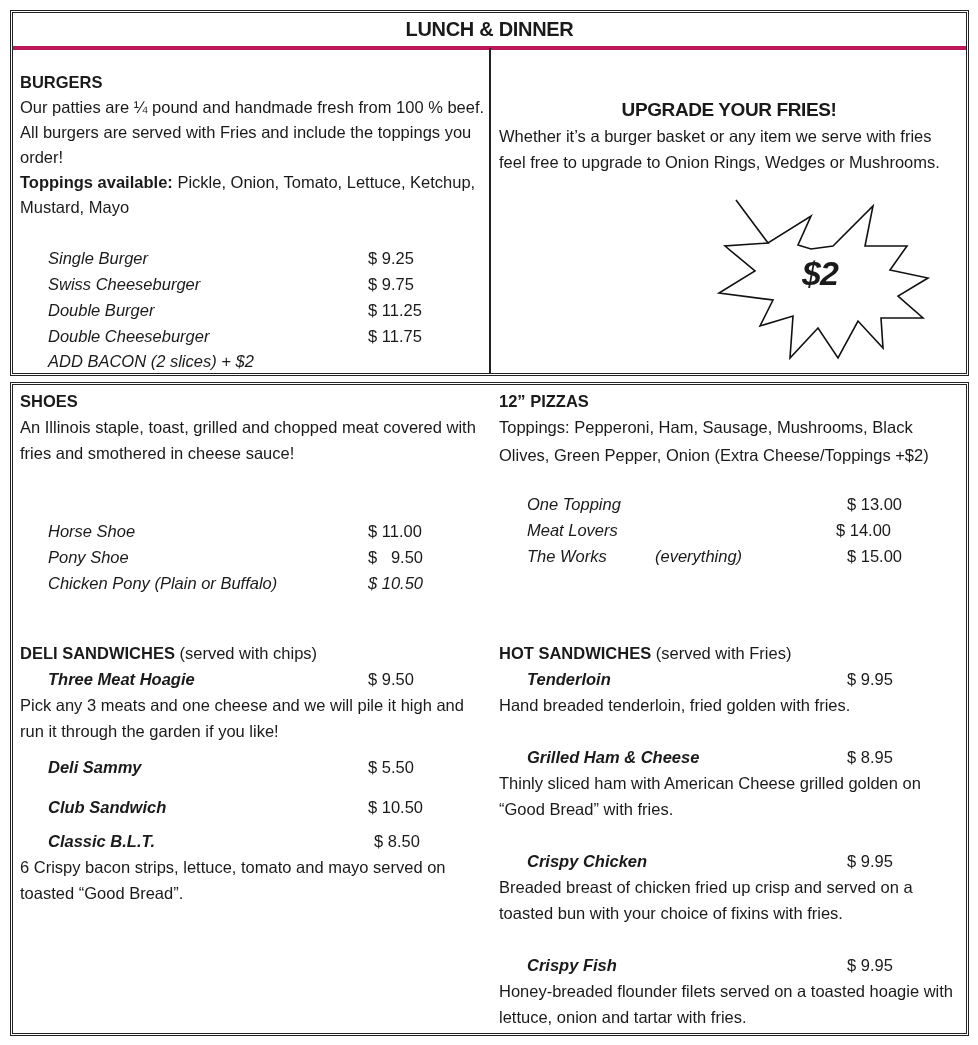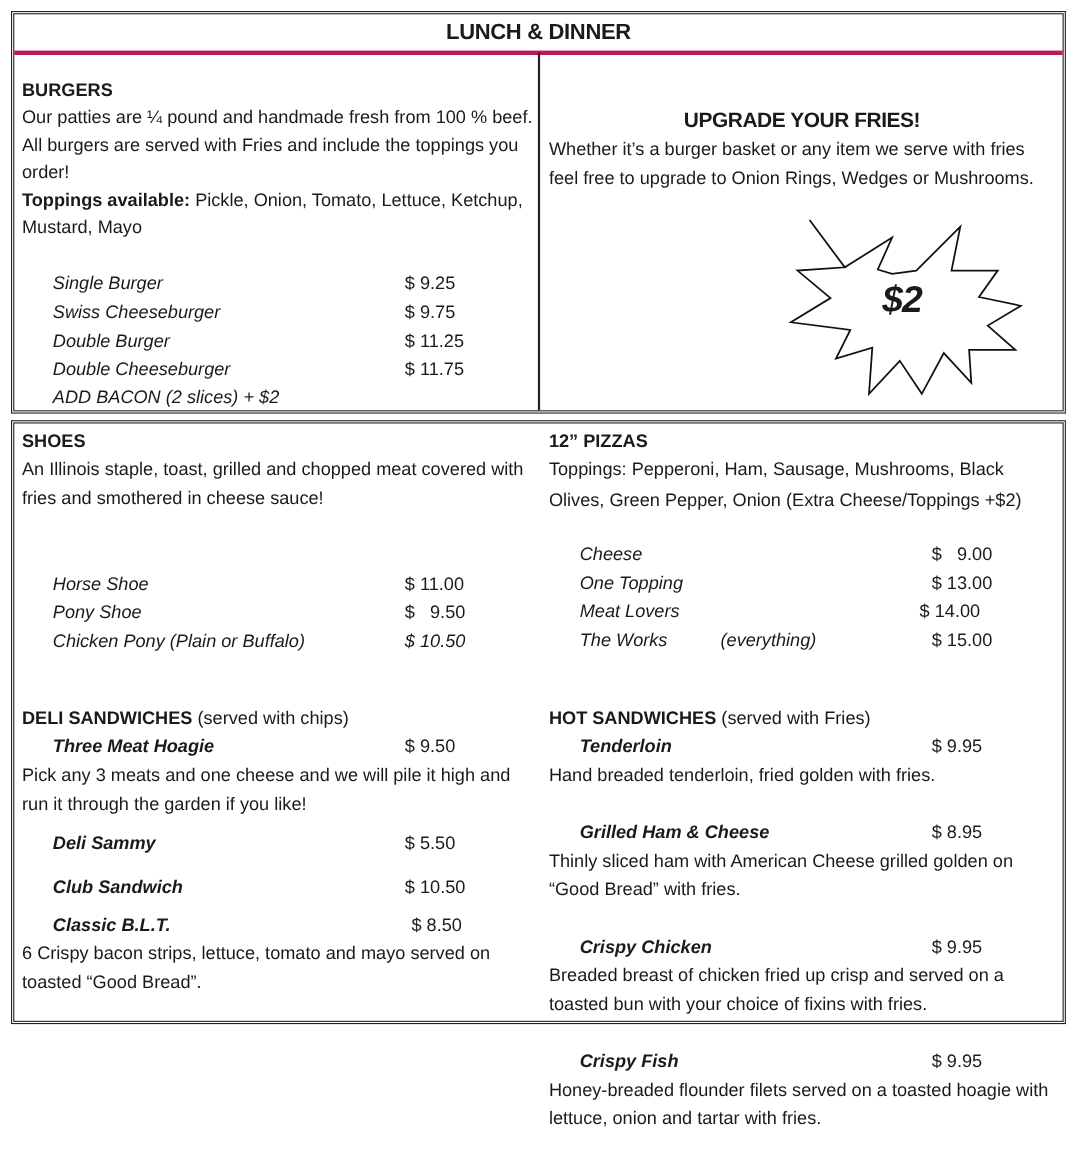--- a/index.html
+++ b/index.html
@@ -6,21 +6,21 @@
   body {
     width: 978px; height: 1045px; position: relative; overflow: hidden;
     font-family: "Liberation Sans", "DejaVu Sans", sans-serif;
     color: #1a1a1a;
   }
   .box {
     position: absolute; box-sizing: border-box;
     border: 3px double #222;
   }
   #top-box { left: 10px; top: 10px; width: 959px; height: 366px; }
-  #bottom-box { left: 10px; top: 382px; width: 959px; height: 549px; }
+  #bottom-box { left: 10px; top: 382px; width: 959px; height: 654px; }
   .title-bar {
     position: absolute; left: 0; top: 0; right: 0; height: 33px;
     border-bottom: 4px solid #be185d;
     text-align: center; font-weight: bold; font-size: 20px; line-height: 33px;
     letter-spacing: -0.3px;
   }
   .vdivider { position: absolute; top: 35px; bottom: 0; left: 476px; width: 2px; background: #222; }
   .col { position: absolute; font-size: 16.5px; line-height: 26px; }
   .h { font-weight: bold; }
   .it { font-style: italic; }
@@ -72,21 +72,20 @@
     <div style="height:52px"></div>
     <div class="row"><span class="it">Horse Shoe</span><span class="price" style="left:320px">$ 11.00</span></div>
     <div class="row"><span class="it">Pony Shoe</span><span class="price" style="left:320px; white-space:pre">$   9.50</span></div>
     <div class="row"><span class="it">Chicken Pony (Plain or Buffalo)</span><span class="price it" style="left:320px">$ 10.50</span></div>
   </div>
 
   <div class="col" style="left:486px; top:3px; width:460px;">
     <div class="h">12” PIZZAS</div>
     <p style="line-height:27.5px;">Toppings:  Pepperoni, Ham, Sausage, Mushrooms, Black Olives, Green Pepper, Onion (Extra Cheese/Toppings +$2)</p>
     <div style="height:22px"></div>
-    <div class="row"><span class="it">Cheese</span><span class="price" style="left:320px; white-space:pre">$   9.00</span></div>
     <div class="row"><span class="it">One Topping</span><span class="price" style="left:320px">$ 13.00</span></div>
     <div class="row"><span class="it">Meat Lovers</span><span class="price" style="left:309px">$ 14.00</span></div>
     <div class="row"><span class="it">The Works</span><span class="it" style="position:absolute; left:128px">(everything)</span><span class="price" style="left:320px">$ 15.00</span></div>
   </div>
 
   <div class="col" style="left:7px; top:255px; width:465px;">
     <div><span class="h">DELI SANDWICHES</span><span> (served with chips)</span></div>
     <div class="row"><span class="bi">Three Meat Hoagie</span><span class="price" style="left:320px">$ 9.50</span></div>
     <p>Pick any 3 meats and one cheese and we will pile it high and run it through the garden if you like!</p>
     <div class="row" style="margin-top:10px"><span class="bi">Deli Sammy</span><span class="price" style="left:320px">$ 5.50</span></div>

